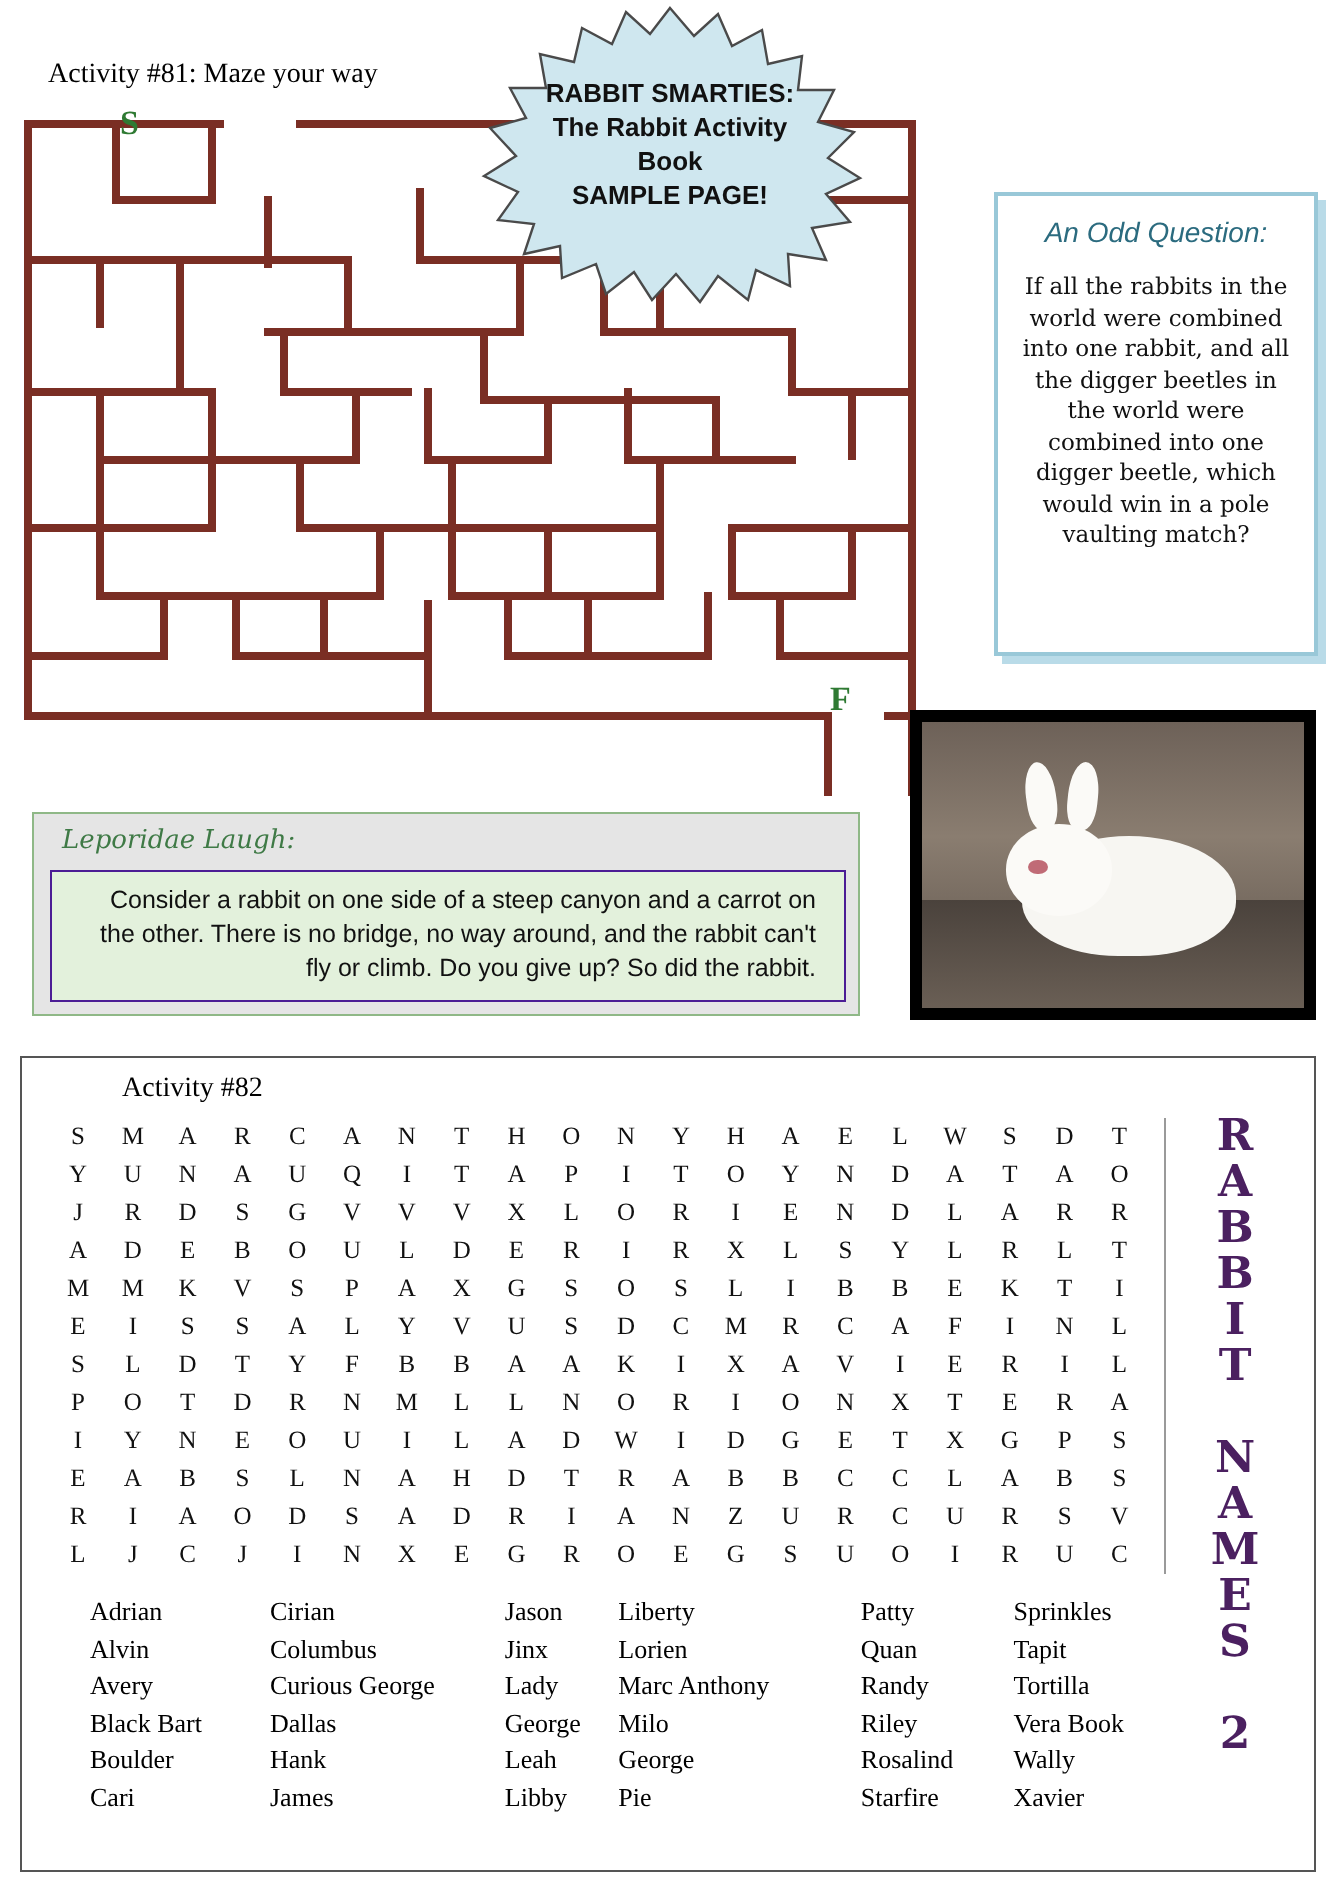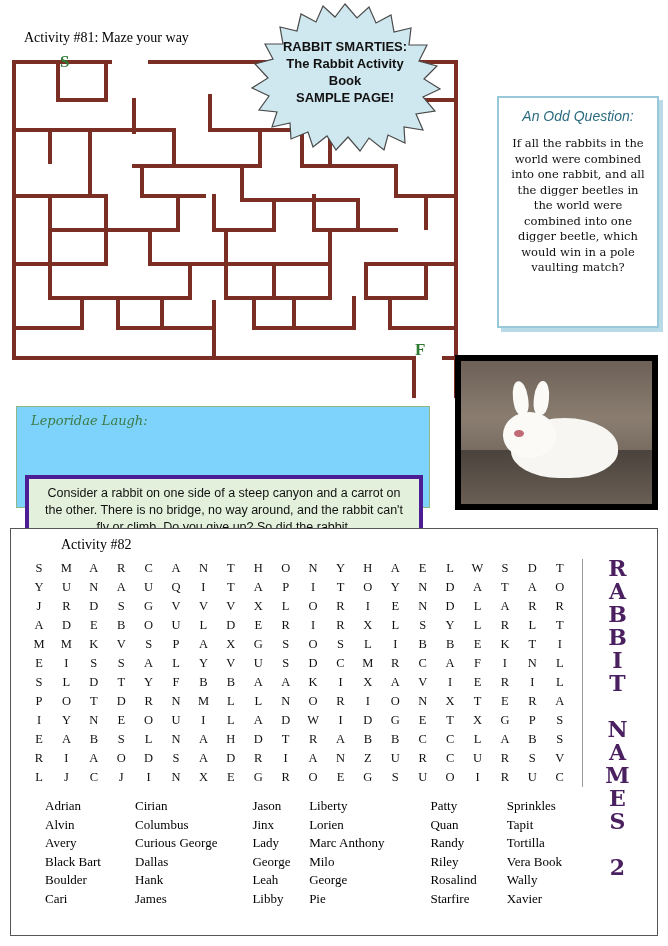--- a/index.html
+++ b/index.html
@@ -58,21 +58,21 @@
     top: 340px;
     font-size: 17px;
     font-weight: bold;
     color: #2f7a33;
     font-family: "Liberation Serif", serif;
   }
 
   
   #starburst {
     position: absolute;
-    left: 224px;
+    left: 214px;
     top: 2px;
     width: 242px;
     height: 150px;
   }
   #starburst svg {
     position: absolute;
     left: 0; top: 0;
   }
   #starburst-text {
     position: absolute;
@@ -116,49 +116,48 @@
     color: #111;
   }
 
   
   #laugh-box {
     position: absolute;
     left: 16px;
     top: 406px;
     width: 414px;
     height: 102px;
-    background: #7dd3fc;
+    background: #e5e5e5;
     border: 1px solid #8fb887;
     box-sizing: border-box;
   }
   #laugh-title {
     position: absolute;
     left: 14px;
     top: 6px;
     font-family: "DejaVu Serif", serif;
     font-style: italic;
     font-size: 13px;
     color: #3f7a46;
   }
   #laugh-inner {
     position: absolute;
     left: 8px;
     top: 28px;
     width: 398px;
     height: 66px;
     background: #e3f1dc;
-    border: 4px solid #4c1d95;
+    border: 1px solid #4c1d95;
     box-sizing: border-box;
     padding: 6px 14px;
     font-family: "Liberation Sans", sans-serif;
     font-size: 12.5px;
     line-height: 17px;
-    text-align: center;
+    text-align: right;
     color: #111;
-    margin-top: 40px;
   }
 
   
   #rabbit-photo {
     position: absolute;
     left: 455px;
     top: 355px;
     width: 203px;
     height: 155px;
     background: #000;

